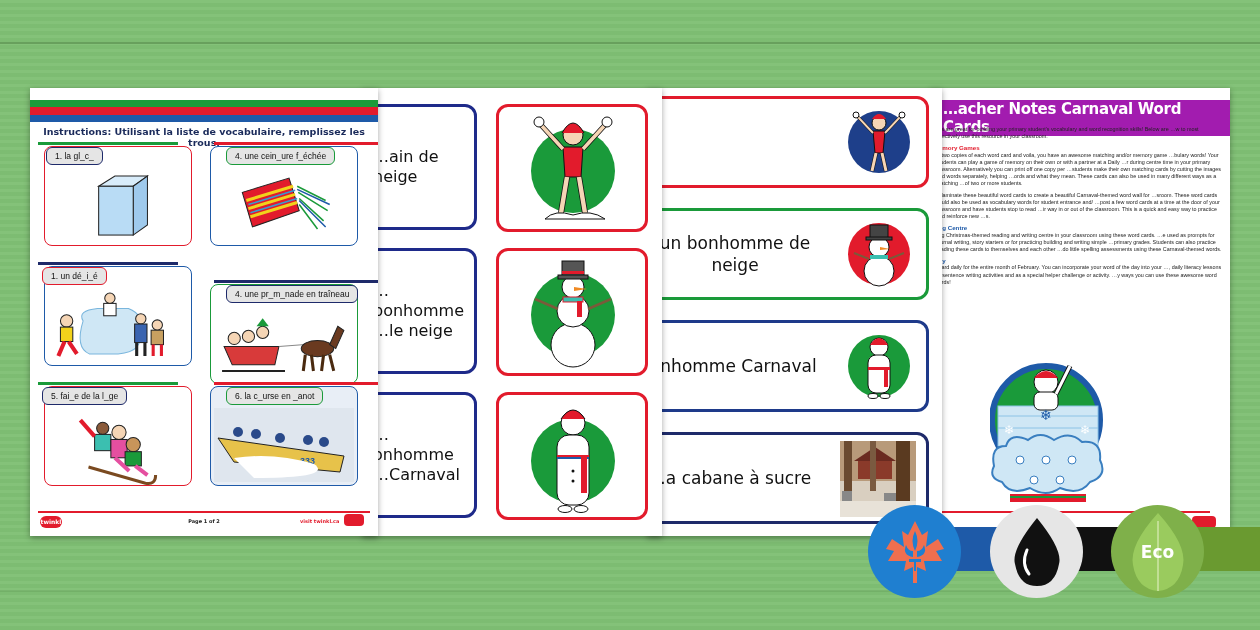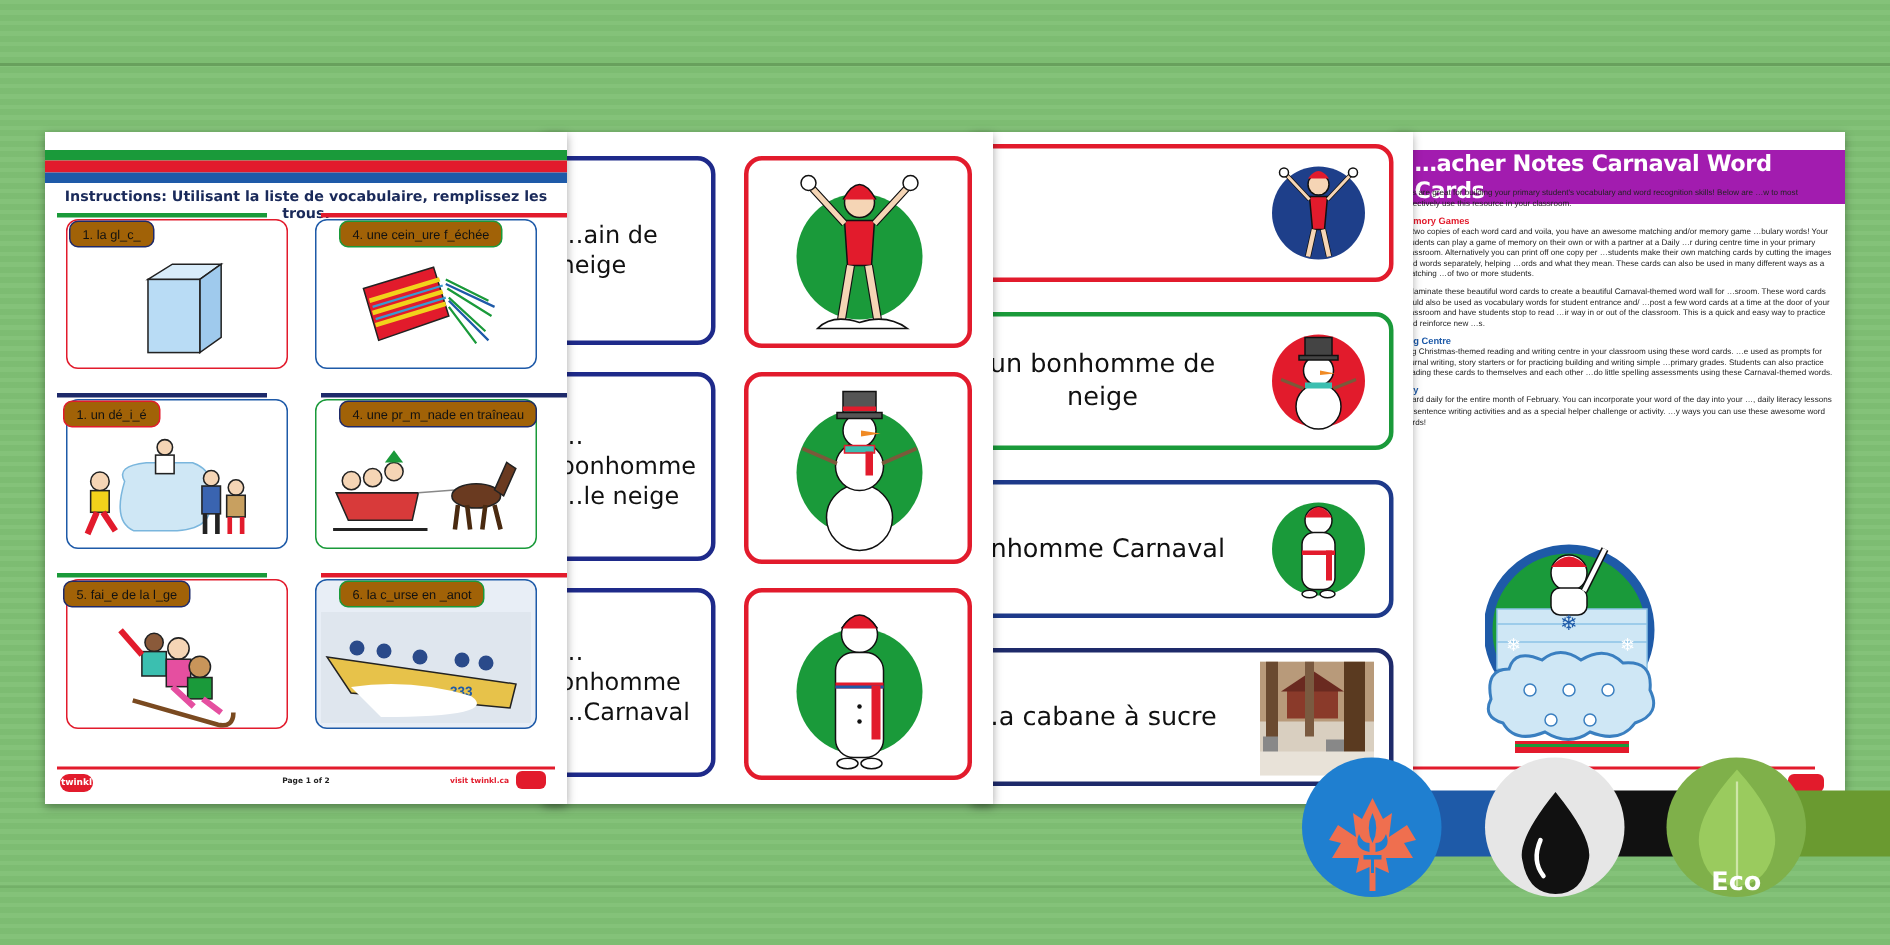--- a/index.html
+++ b/index.html
@@ -25,21 +25,21 @@
     position: absolute; left: 0; right: 0; top: 12px; text-align: center;
     font: bold 15px "DejaVu Sans", sans-serif; color: #fff; letter-spacing: -0.2px;
   }
   .ws-title span { background: #1a9a3a; padding: 0 4px; box-shadow: 0 0 0 1px #1a9a3a; }
   .ws-instr { position: absolute; left: 0; right: 0; top: 38px; text-align: center; font: bold 9.5px "DejaVu Sans", sans-serif; color: #1a2a5a; }
   .ws-cell { position: absolute; width: 154px; height: 104px; }
   .ws-cell .topbar { position: absolute; left: 0; top: 0; height: 3px; }
   .ws-cell .frame { position: absolute; left: 6px; top: 4px; right: 0; bottom: 0; border: 1.5px solid; border-radius: 8px; }
   .ws-cell .label {
     position: absolute; left: 8px; top: 5px; height: 18px; padding: 0 8px; line-height: 16px;
-    background: #a16207; border: 1.5px solid; border-radius: 6px; font-size: 8.5px; color: #111; white-space: nowrap;
+    background: #e5e5e5; border: 1.5px solid; border-radius: 6px; font-size: 8.5px; color: #111; white-space: nowrap;
   }
   .ws-cell .art { position: absolute; left: 20px; right: 12px; top: 28px; bottom: 8px; }
   .ws-footer-line { position: absolute; left: 8px; right: 8px; top: 423px; height: 1.5px; background: #e21b2c; }
   .ws-logo { position: absolute; top: 428px; height: 12px; border-radius: 6px; background: #e21b2c; color: #fff; font: bold 6px "DejaVu Sans", sans-serif; text-align: center; line-height: 12px; }
   .ws-page { position: absolute; left: 0; right: 0; top: 430px; text-align: center; font: bold 5px "DejaVu Sans", sans-serif; color: #222; }
   .ws-url { position: absolute; left: 270px; top: 430px; font: bold 5px "DejaVu Sans", sans-serif; color: #e21b2c; }
 
   
   #p2 { left: 362px; top: 88px; width: 300px; height: 448px; z-index: 3; }
   .wcard { position: absolute; border: 3px solid; border-radius: 12px; background: #fff; }
@@ -62,21 +62,21 @@
   .tn-band .b { position: absolute; left: 0; top: 15px; width: 100%; height: 7px; background: #1e5aa8; }
   .tn-title { position: absolute; left: 10px; top: 12px; font: bold 15px "DejaVu Sans", sans-serif; color: #fff; background: #a21caf; padding: 0 3px; letter-spacing: -0.3px; }
   .tn-body { position: absolute; left: 6px; right: 8px; top: 38px; font-size: 5.4px; line-height: 7.2px; color: #222; }
   .tn-body h4 { font-size: 6.2px; margin-top: 4px; }
   .tn-body h4.red { color: #e21b2c; }
   .tn-body h4.blue { color: #1e5aa8; }
   .tn-footer-line { position: absolute; left: 0; right: 20px; top: 423px; height: 1.5px; background: #e21b2c; }
 
   
   .badge-strip { position: absolute; top: 526px; height: 50px; }
-  .badge { position: absolute; border-radius: 50%; display: flex; align-items: flex-end; justify-content: center; }
+  .badge { position: absolute; border-radius: 50%; display: flex; align-items: center; justify-content: center; }
   .eco-label { font: bold 17px "DejaVu Sans", sans-serif; color: #fff; position: relative; z-index: 2; }
 </style>
 </head>
 <body>
 
 <div class="plank-line" style="top:42px;"></div>
 <div class="plank-line" style="top:590px; opacity:0.4;"></div>
 
 <div class="page" id="p4">
   <div class="tn-band">
@@ -295,21 +295,21 @@
       <rect x="56" y="13" width="12" height="12" fill="#fff" stroke="#222"></rect>
       <circle cx="92" cy="28" r="5" fill="#f5d5b5" stroke="#222"></circle>
       <rect x="86" y="33" width="12" height="18" fill="#3a64b0" stroke="#222"></rect>
       <path d="M88 51 L88 64 M96 51 L96 64" stroke="#222" stroke-width="3"></path>
       <circle cx="108" cy="34" r="5" fill="#f5d5b5" stroke="#222"></circle>
       <rect x="102" y="39" width="12" height="14" fill="#c8a060" stroke="#222"></rect>
       <path d="M104 53 L104 64 M112 53 L112 64" stroke="#e21b2c" stroke-width="3"></path>
     </svg>
   </div>
 
-  <div class="ws-cell" style="left:174px; top:174px;text-decoration:underline;">
+  <div class="ws-cell" style="left:174px; top:192px;text-decoration:underline;">
     <div class="topbar" style="left:10px; width:164px; background:#1e2a6a;"></div>
     <div class="frame" style="border-color:#1a9a3a;"></div>
     <div class="label" style="left:22px; border-color:#1e2a6a;">4. une pr_m_nade en traîneau</div>
     <svg class="art" style="left:14px; right:8px;" viewBox="0 0 130 70">
       <path d="M6 38 L60 38 L56 56 L14 56 Z" fill="#d83a3a" stroke="#222"></path>
       <path d="M4 62 L66 62" stroke="#222" stroke-width="2"></path>
       <circle cx="16" cy="30" r="6" fill="#f5d5b5" stroke="#222"></circle>
       <circle cx="30" cy="28" r="6" fill="#f5d5b5" stroke="#222"></circle>
       <circle cx="44" cy="24" r="6" fill="#f5d5b5" stroke="#222"></circle>
       <path d="M38 18 L50 18 L44 10 Z" fill="#1a9a3a"></path>

